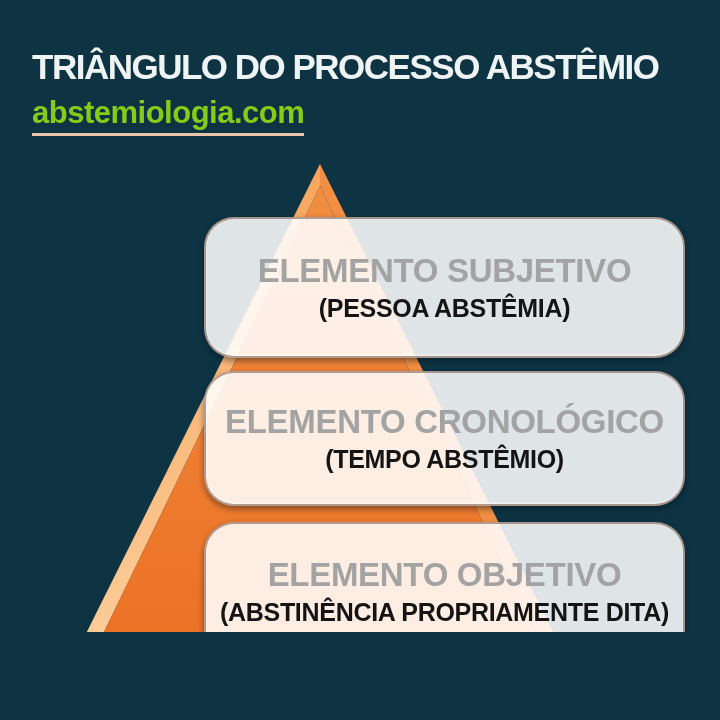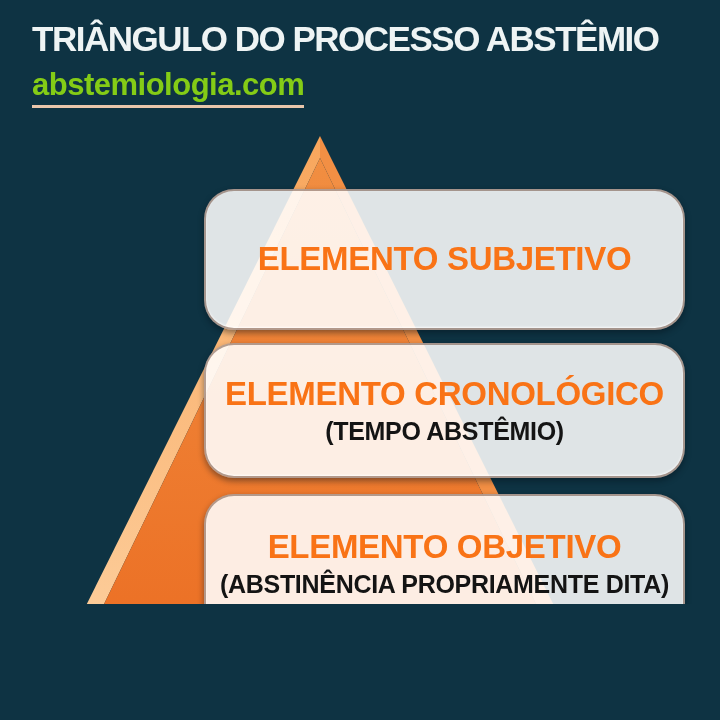--- a/index.html
+++ b/index.html
@@ -5,20 +5,21 @@
   html,body{margin:0;padding:0;}
   body{
     font-family:"Liberation Sans","DejaVu Sans",sans-serif;
     background:#0e3343;
   }
   .stage{
     position:relative;
     width:720px;height:604px;
     background:#0e3343;
     overflow:hidden;
+    margin-top:28px;
   }
   .hdr{position:absolute;left:32px;top:18px;width:660px;}
   .hdr h1{
     margin:0;
     font-size:35px;
     line-height:1.18;
     font-weight:bold;
     letter-spacing:-1.5px;
     color:#eef4f4;
     white-space:nowrap;
@@ -54,21 +55,21 @@
     gap:6px;
     text-align:center;
   }
   .lv1{top:189px;height:141px;}
   .lv2{top:343px;height:135px;}
   .lv3{top:494px;height:139px;}
   .lv-title{
     font-size:33px;
     font-weight:bold;
     letter-spacing:-0.3px;
-    color:#f97316;
+    color:#a3a3a3;
     line-height:1.05;
     white-space:nowrap;
   }
   .lv-sub{
     font-size:25px;
     font-weight:bold;
     letter-spacing:-0.3px;
     color:#141414;
     line-height:1.05;
     white-space:nowrap;
@@ -104,20 +105,21 @@
     <polygon points="320,158 60,695 580,695" fill="url(#gMain)"></polygon>
   </svg>
 
   <div class="hdr">
     <h1>TRIÂNGULO DO PROCESSO ABSTÊMIO</h1>
     <a class="site">abstemiologia.com</a>
   </div>
 
   <div class="level lv1">
     <div class="lv-title">ELEMENTO SUBJETIVO</div>
+    <div class="lv-sub">(PESSOA ABSTÊMIA)</div>
   </div>
 
   <div class="level lv2">
     <div class="lv-title">ELEMENTO CRONOLÓGICO</div>
     <div class="lv-sub">(TEMPO ABSTÊMIO)</div>
   </div>
 
   <div class="level lv3">
     <div class="lv-title">ELEMENTO OBJETIVO</div>
     <div class="lv-sub">(ABSTINÊNCIA PROPRIAMENTE DITA)</div>

